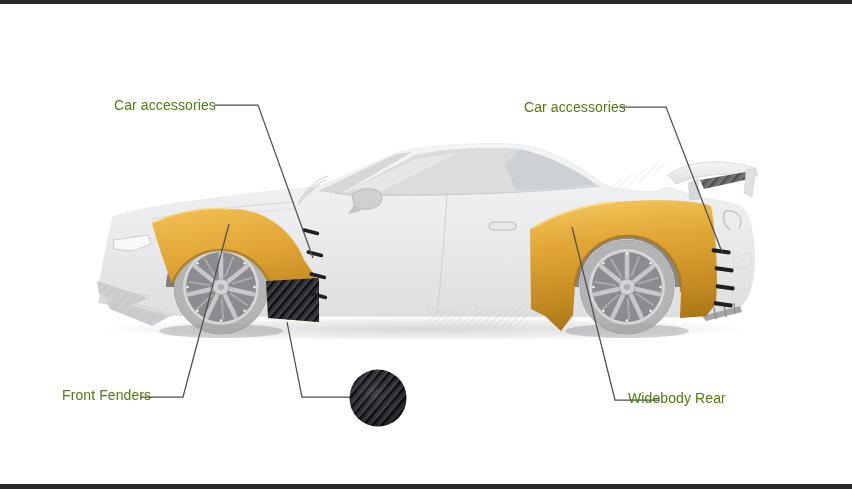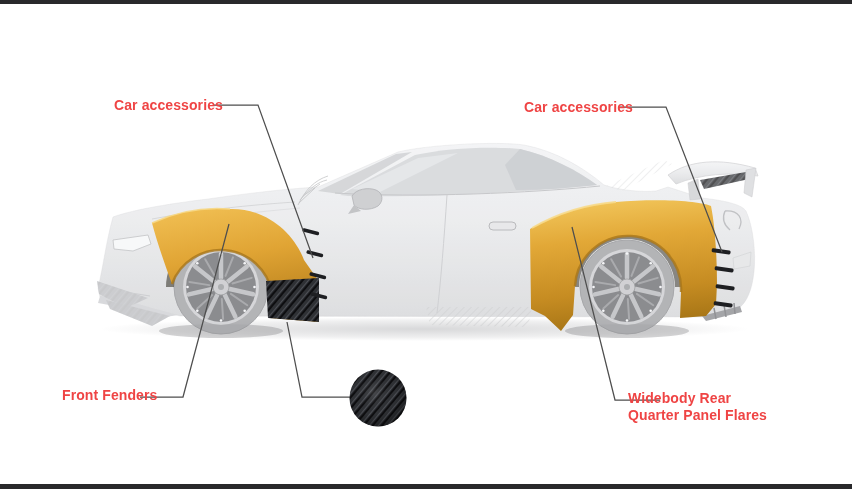--- a/index.html
+++ b/index.html
@@ -9,22 +9,22 @@
     background:#ffffff;
     overflow:hidden;
     font-family:"Liberation Sans",sans-serif;
   }
   .frame-bar{position:absolute;left:0;width:852px;background:#29292B;}
   #topBar{top:0;height:4px;}
   #bottomBar{bottom:0;height:5px;}
   #carSvg{position:absolute;left:0;top:0;}
   .label{
     position:absolute;
-    font-size:14px;line-height:17px;font-weight:700;
-    color:#ef4444;letter-spacing:.1px;white-space:nowrap;
+    font-size:14px;line-height:17px;font-weight:400;
+    color:#4d7c0f;letter-spacing:.1px;white-space:nowrap;text-align:right;
   }
   #lblFrontAcc{left:114px;top:97px;}
   #lblRearAcc{left:524px;top:99px;}
   #lblFrontFenders{left:62px;top:387px;}
   #lblWidebody{left:628px;top:390px;}
 </style>
 </head>
 <body>
 
 <div id="stage">
@@ -235,16 +235,15 @@
       <circle cx="378" cy="398" r="28.5" fill="url(#carbon)"></circle>
       <circle cx="378" cy="398" r="28.5" fill="url(#swatchShade)"></circle>
     </g>
   </svg>
 
   <div class="label" id="lblFrontAcc">Car accessories</div>
   <div class="label" id="lblRearAcc">Car accessories</div>
   <div class="label" id="lblFrontFenders">Front Fenders</div>
   <div class="label" id="lblWidebody">
     <span>Widebody Rear</span><br>
-    <span>Quarter Panel Flares</span>
   </div>
 
 </div>
 
 </body></html>

